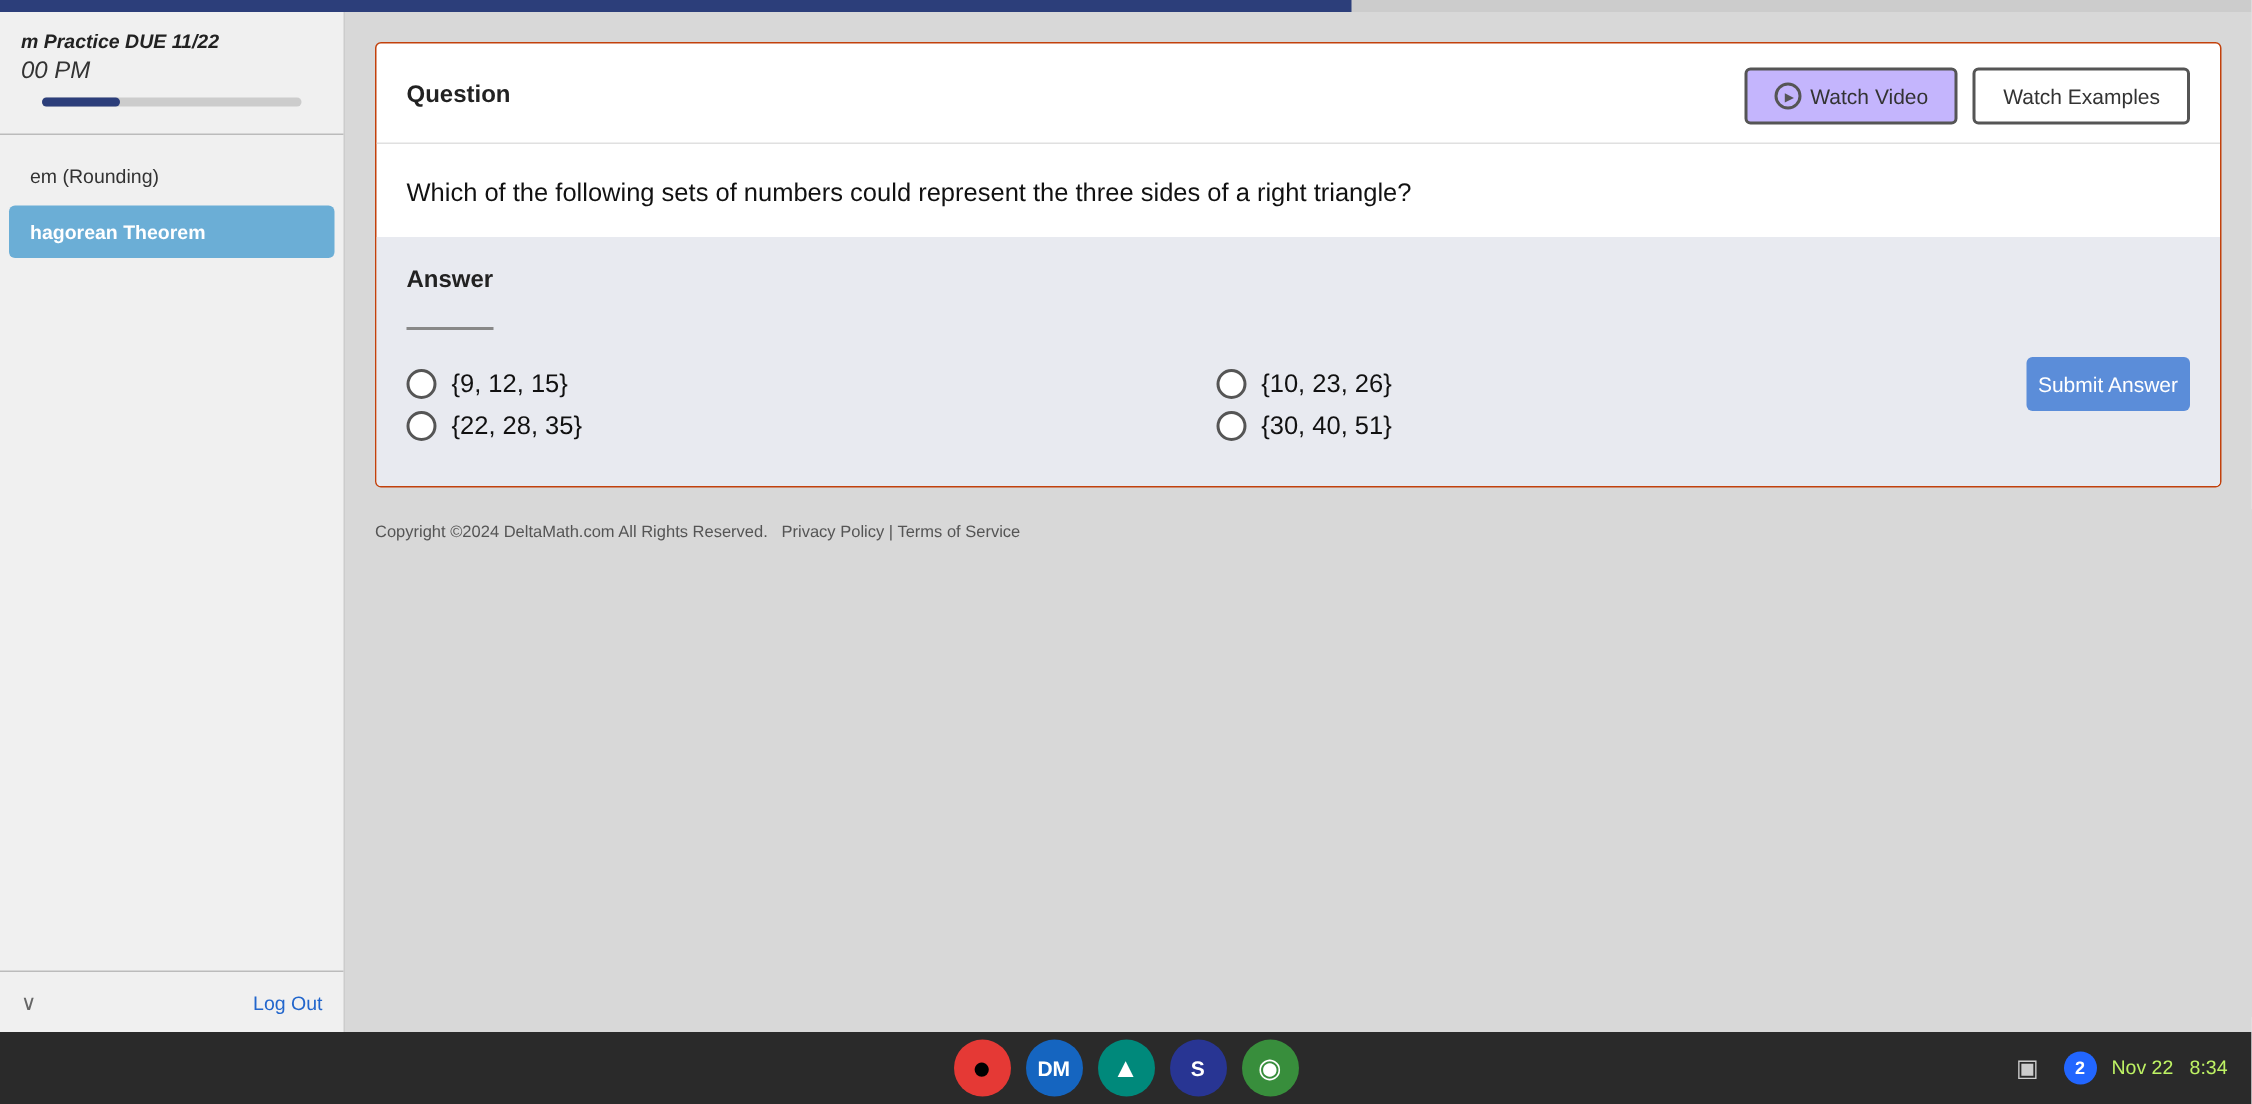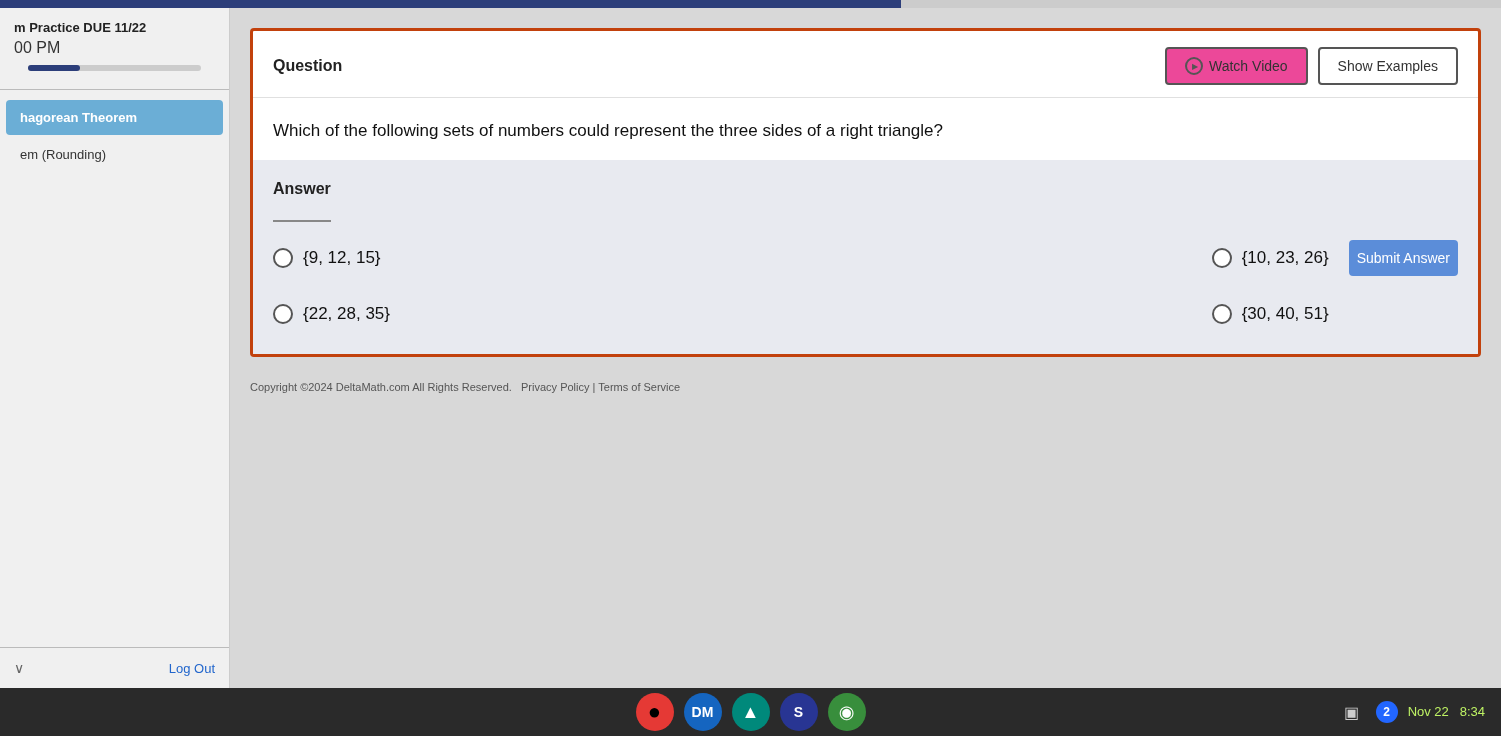--- a/index.html
+++ b/index.html
@@ -40,20 +40,21 @@
       border-right: 1px solid #ccc;
       display: flex;
       flex-direction: column;
       padding: 0;
       flex-shrink: 0;
     }
 
     .sidebar-assignment-info {
       padding: 12px 14px 10px 14px;
       border-bottom: 1px solid #bbb;
+      font-style: italic;
     }
     .sidebar-assignment-title {
       font-size: 13px;
       font-weight: bold;
       color: #222;
       line-height: 1.3;
     }
     .sidebar-assignment-due {
       font-size: 16px;
       color: #333;
@@ -120,21 +121,21 @@
       background: #d8d8d8;
       overflow-y: auto;
       padding: 20px;
       display: flex;
       flex-direction: column;
     }
 
     
     .question-card {
       background: #fff;
-      border: 3px solid #c2410c;
+      border: 1px solid #c2410c;
       border-radius: 4px;
       padding: 0;
       overflow: hidden;
       margin-bottom: 16px;
     }
 
     .question-header {
       display: flex;
       justify-content: space-between;
       align-items: center;
@@ -151,21 +152,21 @@
     .header-buttons {
       display: flex;
       gap: 10px;
     }
 
     .btn-watch-video {
       display: flex;
       align-items: center;
       gap: 6px;
       padding: 8px 18px;
-      background: #ec4899;
+      background: #c4b5fd;
       border: 2px solid #555;
       border-radius: 4px;
       font-size: 14px;
       color: #333;
       cursor: pointer;
       font-weight: 500;
     }
 
     .watch-icon {
       width: 18px;
@@ -215,22 +216,22 @@
       font-size: 16px;
       color: #222;
       margin-bottom: 18px;
       border-bottom: 2px solid #888;
       padding-bottom: 22px;
       display: inline-block;
     }
 
     .answer-options-grid {
       display: grid;
-      grid-template-columns: 1fr;
-      gap: 28px 20px;
+      grid-template-columns: 1fr 1fr;
+      gap: 0 20px;
       align-items: center;
     }
 
     .answer-option {
       display: flex;
       align-items: center;
       gap: 10px;
       cursor: pointer;
       font-size: 17px;
       color: #111;
@@ -364,46 +365,46 @@
   <div class="sidebar">
     <div class="sidebar-assignment-info">
       <div class="sidebar-assignment-title">m Practice DUE 11/22</div>
       <div class="sidebar-assignment-due">00 PM</div>
       <div class="sidebar-progress-bar">
         <div class="sidebar-progress-fill"></div>
       </div>
     </div>
 
     <div class="sidebar-nav">
+      <div class="sidebar-item">
+        <span>em (Rounding)</span>
+      </div>
       <div class="sidebar-item active">
         <span>hagorean Theorem</span>
-      </div>
-      <div class="sidebar-item">
-        <span>em (Rounding)</span>
       </div>
     </div>
 
     <div class="sidebar-footer">
       <span class="sidebar-chevron">∨</span>
       <a class="sidebar-logout" href="#">Log Out</a>
     </div>
   </div>
 
   <div class="content-area">
 
     <div class="question-card">
 
       <div class="question-header">
         <span class="question-label">Question</span>
         <div class="header-buttons">
           <button class="btn-watch-video">
             <span class="watch-icon"></span>
             <span>Watch Video</span>
           </button>
-          <button class="btn-show-examples">Show Examples</button>
+          <button class="btn-show-examples">Watch Examples</button>
         </div>
       </div>
 
       <div class="question-text">Which of the following sets of numbers could represent the three sides of a right triangle?</div>
 
       <div class="answer-section">
         <div class="answer-label">Answer</div>
 
         <div class="answer-options-grid">
 

